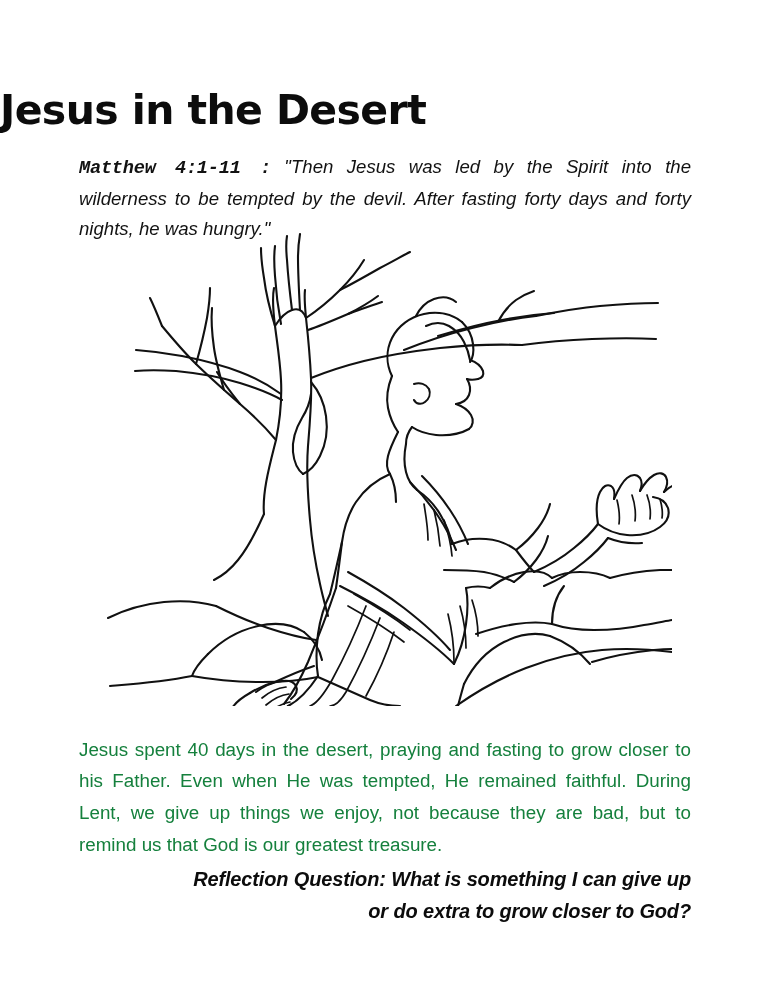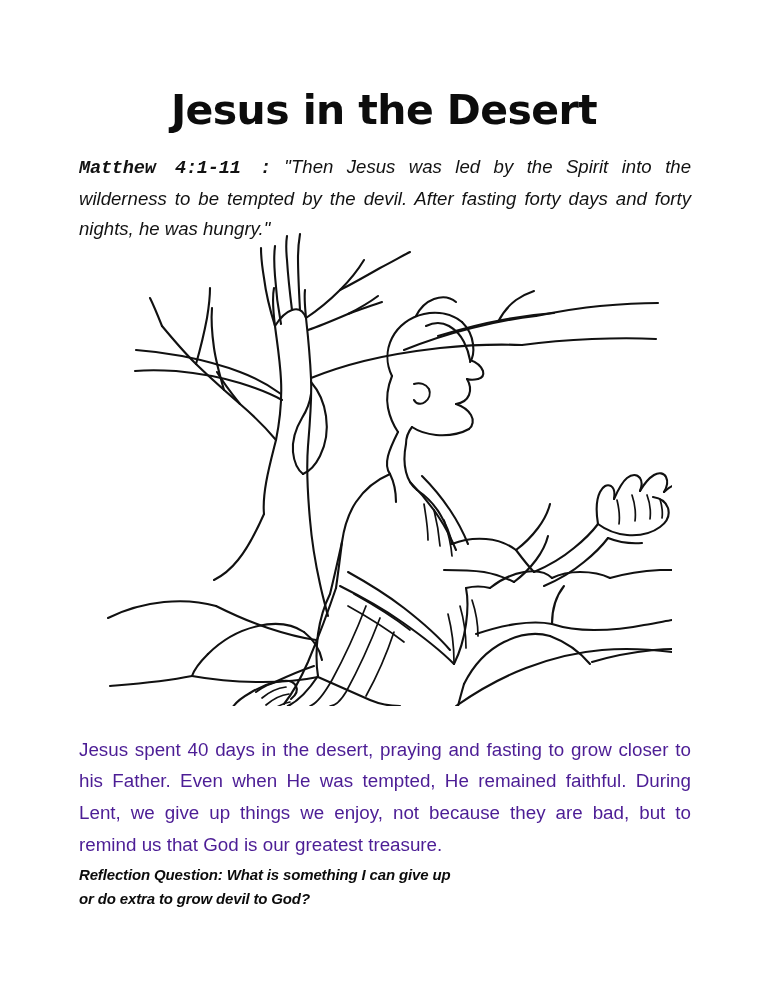--- a/index.html
+++ b/index.html
@@ -24,21 +24,21 @@
     height: 994px;
     background: #ffffff;
   }
 
   
   .title {
     position: absolute;
     left: 0;
     top: 62px;
     width: 768px;
-    text-align: center;
+    text-align: left;
     font-family: "DejaVu Sans", sans-serif;
     font-size: 41px;
     font-weight: 700;
     letter-spacing: -0.6px;
     line-height: 1.05;
     color: #0c0c0c;
     white-space: nowrap;
   }
 
   
@@ -96,31 +96,31 @@
   
   .body-text {
     position: absolute;
     left: 79px;
     top: 715px;
     width: 612px;
     font-size: 18.8px;
     line-height: 1.68;
     text-align: justify;
     text-justify: inter-word;
-    color: #4c1d95;
+    color: #15803d;
   }
 
   
   .reflection {
     position: absolute;
     left: 79px;
     top: 863px;
     width: 612px;
-    text-align: left;
-    font-size: 15px;
+    text-align: right;
+    font-size: 20px;
     line-height: 1.62;
     font-weight: 700;
     font-style: italic;
     color: #0c0c0c;
     letter-spacing: -0.15px;
   }
   .reflection .rline { display: block; }
 </style>
 </head>
 <body>
@@ -302,16 +302,16 @@
 
         <path class="ink" d="M214,463 C230,470 248,478 266,486 C280,492 290,492 296,492"></path>
       </g>
     </svg>
   </div>
 
   <p class="body-text">Jesus spent 40 days in the desert, praying and fasting to grow closer to his Father. Even when He was tempted, He remained faithful. During Lent, we give up things we enjoy, not because they are bad, but to remind us that God is our greatest treasure.</p>
 
   <div class="reflection">
     <span class="rline">Reflection Question: What is something I can give up</span>
-    <span class="rline">or do extra to grow devil to God?</span>
+    <span class="rline">or do extra to grow closer to God?</span>
   </div>
 
 </div>
 
 </body></html>

